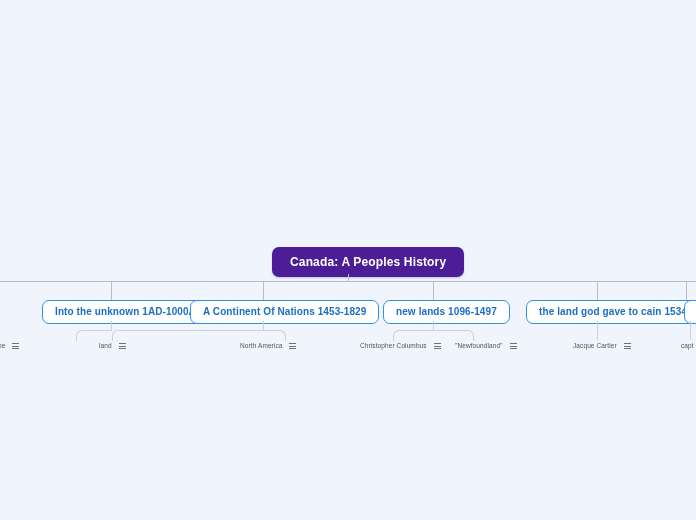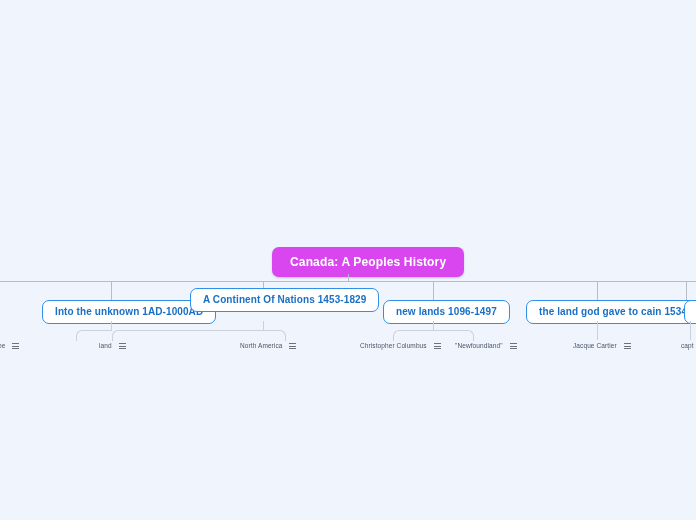--- a/index.html
+++ b/index.html
@@ -48,21 +48,21 @@
     position: absolute;
     border: 1px solid #ccd0da;
     border-left: none;
     border-bottom: none;
     border-top-right-radius: 6px;
   }
 
   
   .root-node {
     position: absolute;
-    background: #d946ef;
+    background: #4c1d95;
     color: #ffffff;
     font-size: 12px;
     font-weight: bold;
     letter-spacing: 0.15px;
     border-radius: 7px;
     padding: 9px 18px;
     white-space: nowrap;
     box-shadow: 0 1px 2px rgba(20,90,170,0.28);
     line-height: 1;
   }
@@ -120,21 +120,21 @@
   <div class="hline" style="left:0px; top:281px; width:696px;"></div>
 
   <div class="vline" style="left:111px; top:281px; height:19px;"></div>
   <div class="vline" style="left:263px; top:281px; height:19px;"></div>
   <div class="vline" style="left:433px; top:281px; height:19px;"></div>
   <div class="vline" style="left:597px; top:281px; height:19px;"></div>
   <div class="vline" style="left:686px; top:281px; height:19px;"></div>
 
   <div class="topic-node" style="left:42px; top:300px;">Into the unknown 1AD-1000AD</div>
 
-  <div class="topic-node" style="left:190px; top:288px;">A Continent Of Nations 1453-1829</div>
+  <div class="topic-node" style="left:190px; top:300px;">A Continent Of Nations 1453-1829</div>
 
   <div class="topic-node" style="left:383px; top:300px;">new lands 1096-1497</div>
 
   <div class="topic-node" style="left:526px; top:300px;">the land god gave to cain 1534</div>
 
   <div class="topic-node" style="left:684px; top:300px;">pa</div>
 
   <div class="vline-light" style="left:111px; top:321px; height:9px;"></div>
   <div class="elbow" style="left:76px; top:330px; width:35px; height:10px;"></div>
 

